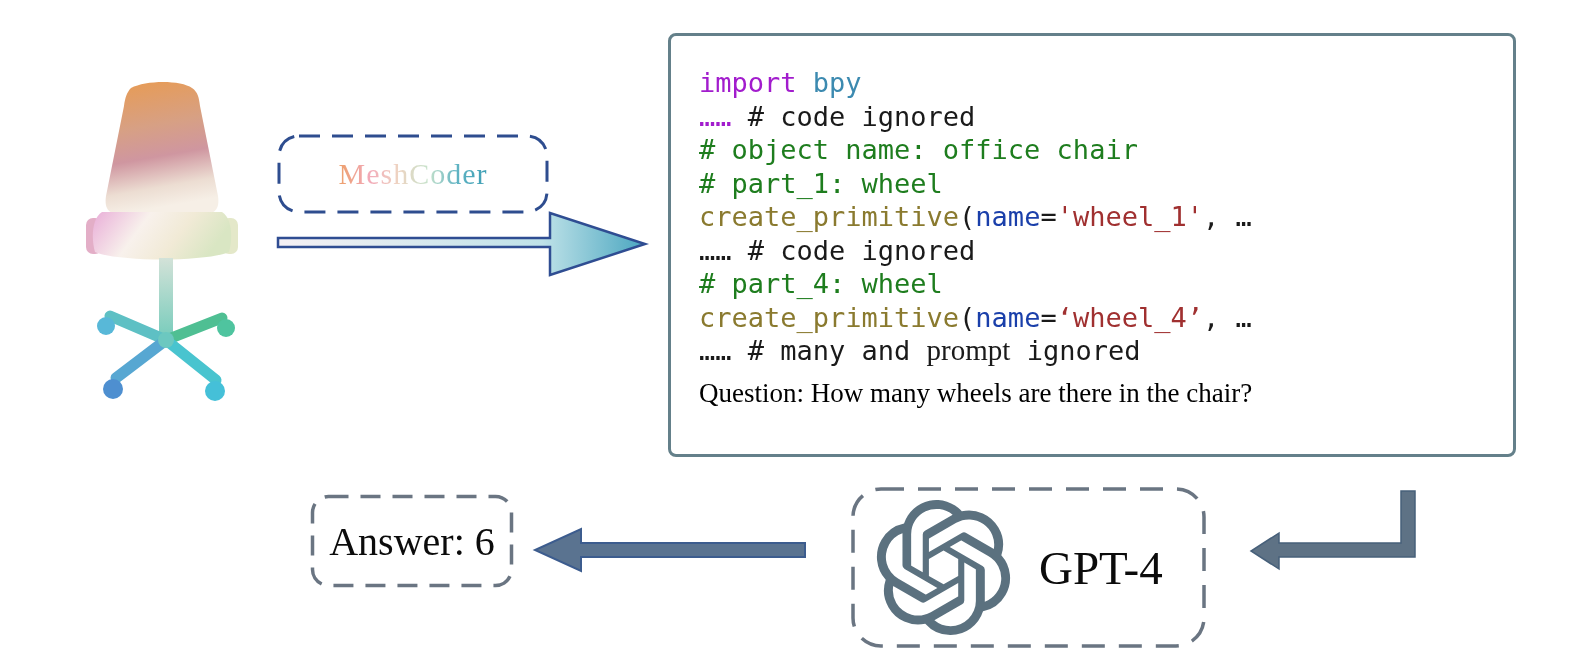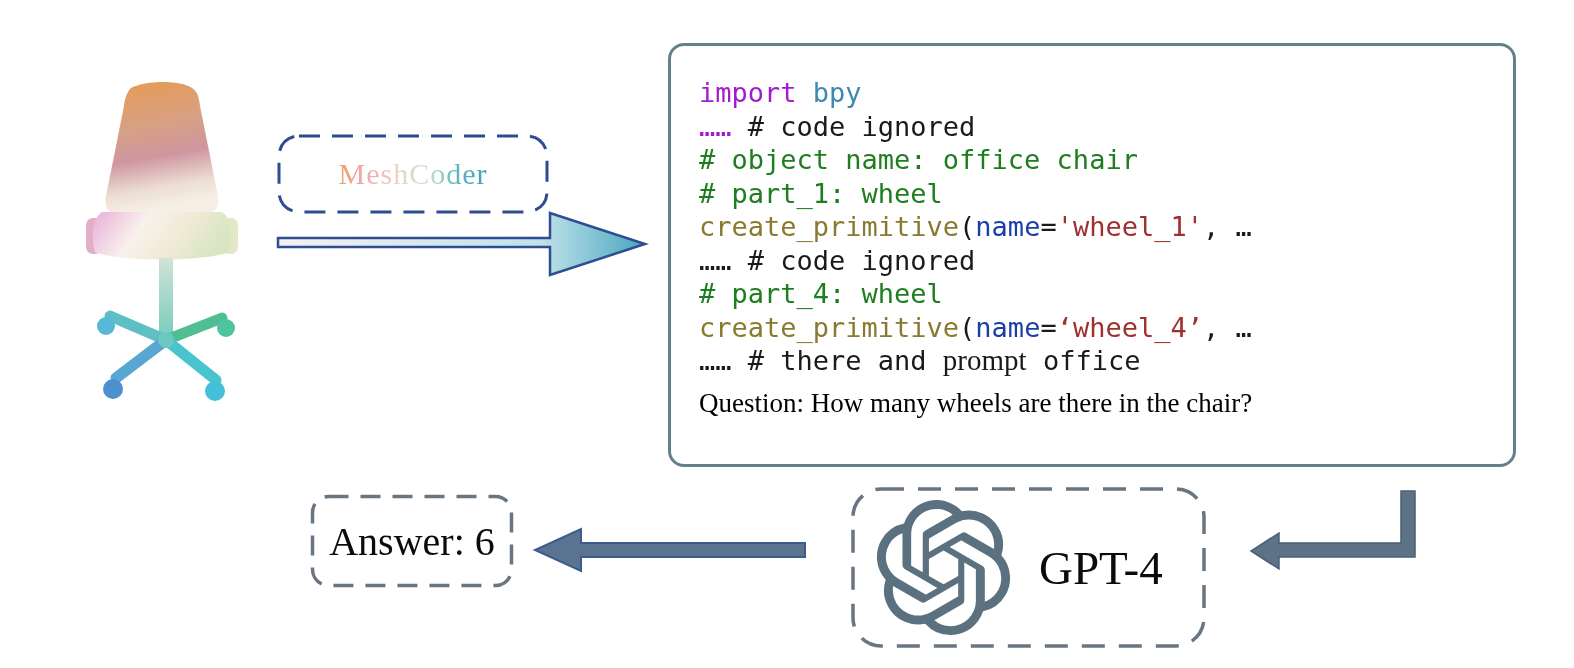--- a/index.html
+++ b/index.html
@@ -16,21 +16,21 @@
              display:flex;align-items:center;justify-content:center;}
   .gradient-text{font-size:30px;letter-spacing:1px;
                  -webkit-background-clip:text;background-clip:text;
                  -webkit-text-fill-color:transparent;color:transparent;}
 
   
   .meshcoder-arrow{position:absolute;left:270px;top:206px;width:388px;height:78px;}
 
   
   .code-panel{position:absolute;left:668px;top:33px;width:848px;height:424px;
-              border:3px solid #64808a;border-radius:16px;box-sizing:border-box;margin-top:10px;}
+              border:3px solid #64808a;border-radius:8px;box-sizing:border-box;}
   .code-block{position:absolute;left:28px;top:30px;right:16px;}
   .code-line{font-family:"DejaVu Sans Mono",monospace;font-size:27px;line-height:33.5px;
              white-space:pre;color:#1a1a1a;}
   .question-line{font-family:"Liberation Serif",serif;font-size:27px;line-height:36px;
                  margin-top:7px;white-space:pre;}
   .tok-serifword{font-family:Liberation Serif, serif;font-size:29px;}
 
   
   .elbow-arrow{position:absolute;left:1243px;top:485px;width:180px;height:95px;}
 
@@ -115,21 +115,21 @@
   <div class="code-panel" id="code-panel" style="border-color: rgb(100, 128, 138);">
     <div class="code-block">
         <div class="code-line"><span class="tok-kw">import</span><span class="tok-mod"> bpy</span></div>
         <div class="code-line"><span class="tok-dots">……</span><span class="tok-plain"> # code ignored</span></div>
         <div class="code-line"><span class="tok-com"># object name: office chair</span></div>
         <div class="code-line"><span class="tok-com"># part_1: wheel</span></div>
         <div class="code-line"><span class="tok-fn">create_primitive</span><span class="tok-plain">(</span><span class="tok-param">name</span><span class="tok-plain">=</span><span class="tok-str">'wheel_1'</span><span class="tok-plain">, …</span></div>
         <div class="code-line"><span class="tok-plain">……</span><span class="tok-plain"> # code ignored</span></div>
         <div class="code-line"><span class="tok-com"># part_4: wheel</span></div>
         <div class="code-line"><span class="tok-fn">create_primitive</span><span class="tok-plain">(</span><span class="tok-param">name</span><span class="tok-plain">=</span><span class="tok-str">‘wheel_4’</span><span class="tok-plain">, …</span></div>
-        <div class="code-line"><span class="tok-plain">……</span><span class="tok-plain"> # there and </span><span class="tok-serifword">prompt</span><span class="tok-plain"> office</span></div>
+        <div class="code-line"><span class="tok-plain">……</span><span class="tok-plain"> # many and </span><span class="tok-serifword">prompt</span><span class="tok-plain"> ignored</span></div>
         <div class="question-line"><span class="tok-question">Question: How many wheels are there in the chair?</span></div>
       </div>
   </div>
 
   <svg class="elbow-arrow" viewBox="0 0 180 95">
     <path id="elbow-path" stroke-width="1.5" d="M158,6 L172,6 L172,72 L36,72 L36,84 L8,66 L36,48 L36,58 L158,58 Z" fill="#5e7285" stroke="#47607a"></path>
   </svg>
 
   <div class="gpt-box">
     <svg class="box-border" viewBox="0 0 357 163">

